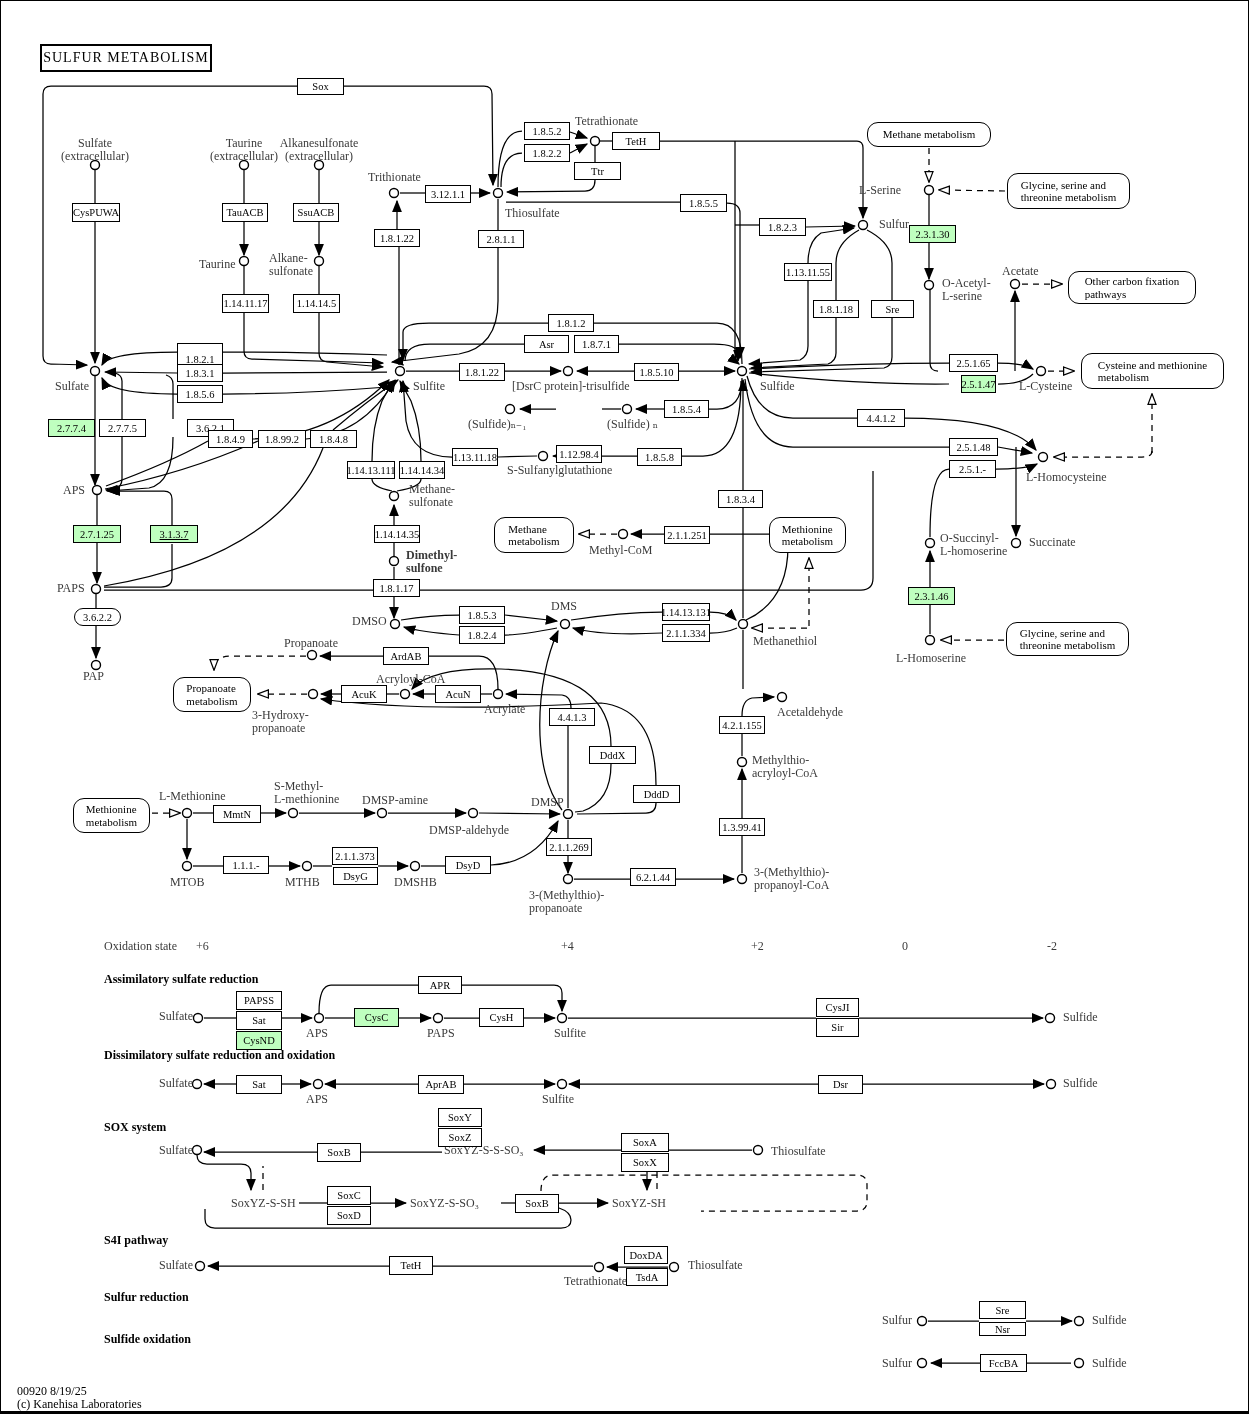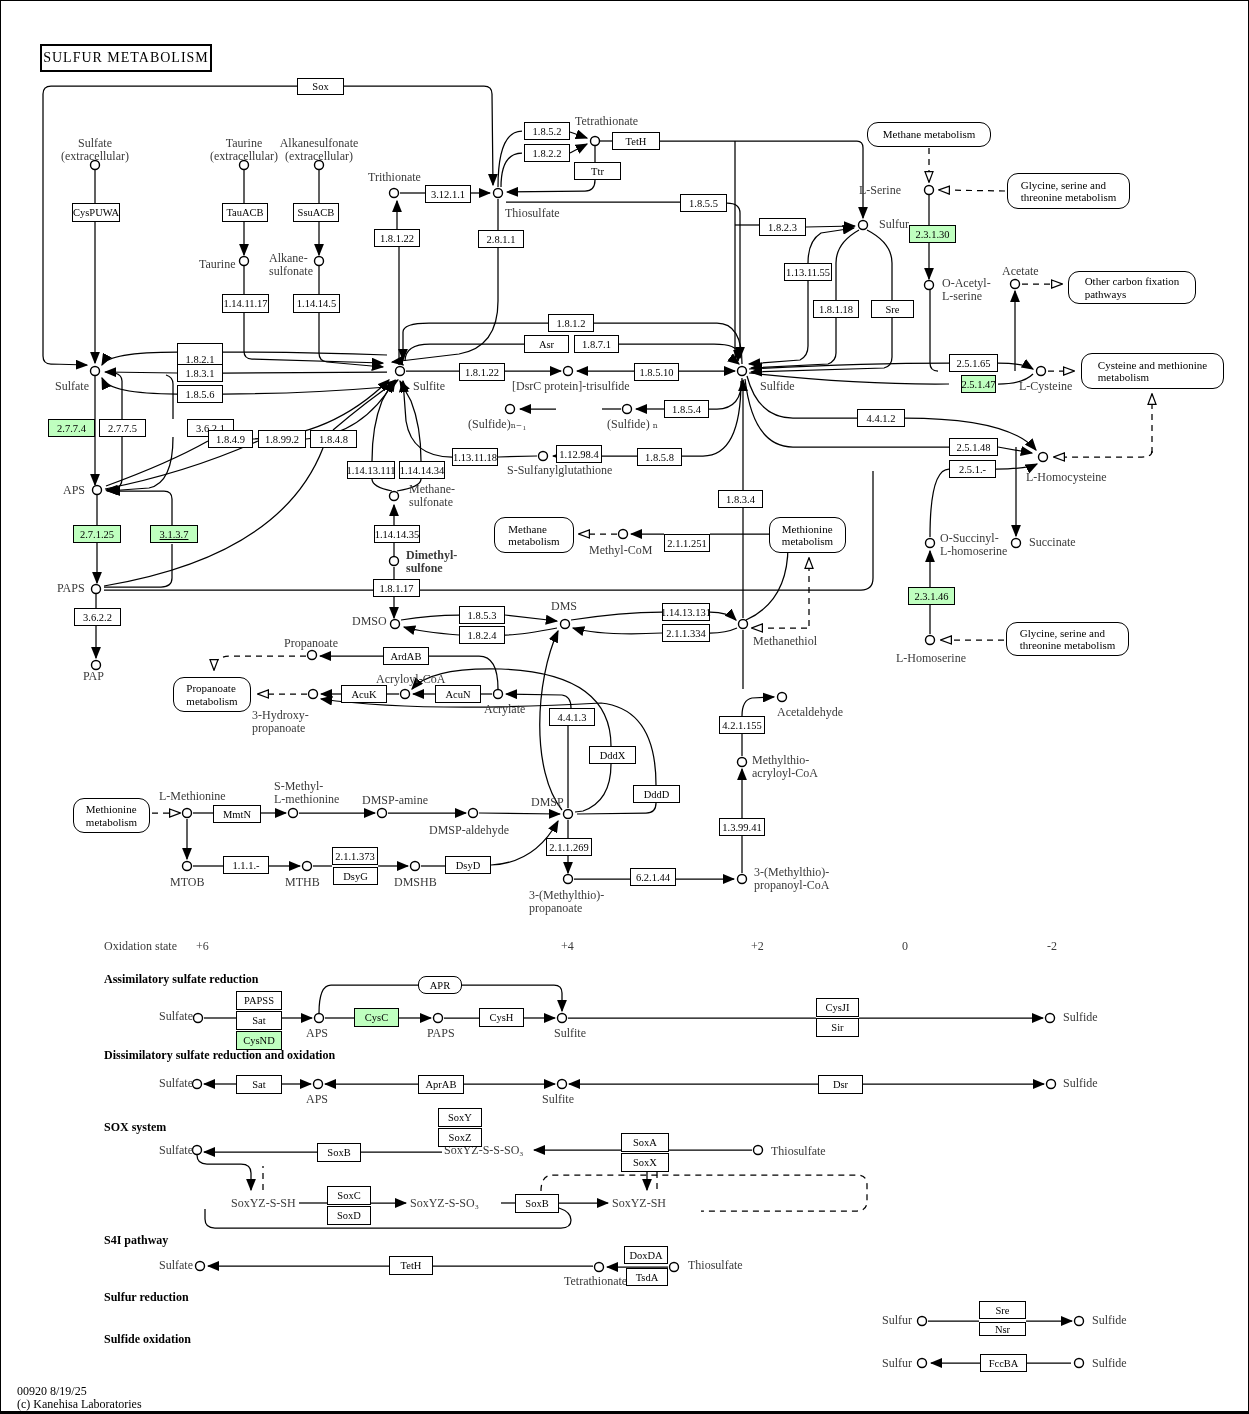--- a/index.html
+++ b/index.html
@@ -328,41 +328,41 @@
     <div class="box" style="left: 176px; top: 363px; width: 46px; height: 18px;">1.8.3.1</div>
     <div class="box" style="left: 176px; top: 384px; width: 46px; height: 18px;">1.8.5.6</div>
     <div class="box green" style="left: 47px; top: 418px; width: 47px; height: 18px;">2.7.7.4</div>
     <div class="box" style="left: 98px; top: 418px; width: 47px; height: 18px;">2.7.7.5</div>
     <div class="box" style="left: 149px; top: 418px; width: 47px; height: 18px; margin-left: 37px;">3.6.2.1</div>
     <div class="box" style="left: 207px; top: 429px; width: 45px; height: 18px;">1.8.4.9</div>
     <div class="box" style="left: 257px; top: 429px; width: 48px; height: 18px;">1.8.99.2</div>
     <div class="box" style="left: 309px; top: 429px; width: 47px; height: 18px;">1.8.4.8</div>
     <div class="box green" style="left: 72px; top: 524px; width: 48px; height: 18px;">2.7.1.25</div>
     <div class="box green" style="left: 149px; top: 524px; width: 48px; height: 18px; text-decoration: underline;">3.1.3.7</div>
-    <div class="box" style="left: 73px; top: 607px; width: 47px; height: 18px;">3.6.2.2</div>
+    <div class="box" style="left: 73px; top: 607px; width: 47px; height: 18px; border-radius: 9px;">3.6.2.2</div>
     <div class="box" style="left: 547px; top: 313px; width: 46px; height: 18px;">1.8.1.2</div>
     <div class="box" style="left: 523px; top: 334px; width: 45px; height: 18px;">Asr</div>
     <div class="box" style="left: 573px; top: 334px; width: 45px; height: 18px;">1.8.7.1</div>
     <div class="box" style="left: 458px; top: 362px; width: 46px; height: 18px;">1.8.1.22</div>
     <div class="box" style="left: 633px; top: 362px; width: 45px; height: 18px;">1.8.5.10</div>
     <div class="box" style="left: 555px; top: 399px; width: 46px; height: 18px; margin-top: 45px;">1.12.98.4</div>
     <div class="box" style="left: 663px; top: 399px; width: 45px; height: 18px;">1.8.5.4</div>
     <div class="box" style="left: 451px; top: 447px; width: 46px; height: 18px;">1.13.11.18</div>
     <div class="box" style="left: 636px; top: 447px; width: 45px; height: 18px;">1.8.5.8</div>
     <div class="box" style="left: 346px; top: 460px; width: 48px; height: 18px;">1.14.13.111</div>
     <div class="box" style="left: 398px; top: 460px; width: 46px; height: 18px;">1.14.14.34</div>
     <div class="box" style="left: 373px; top: 524px; width: 46px; height: 18px;">1.14.14.35</div>
     <div class="box" style="left: 372px; top: 578px; width: 47px; height: 18px;">1.8.1.17</div>
     <div class="box" style="left: 948px; top: 353px; width: 49px; height: 18px;">2.5.1.65</div>
     <div class="box green" style="left: 948px; top: 374px; width: 35px; height: 18px; margin-left: 12px;">2.5.1.47</div>
     <div class="box" style="left: 856px; top: 408px; width: 48px; height: 18px;">4.4.1.2</div>
     <div class="box" style="left: 948px; top: 437px; width: 49px; height: 18px;">2.5.1.48</div>
     <div class="box" style="left: 948px; top: 459px; width: 47px; height: 18px;">2.5.1.-</div>
     <div class="box" style="left: 717px; top: 489px; width: 45px; height: 18px;">1.8.3.4</div>
-    <div class="box" style="left: 663px; top: 525px; width: 46px; height: 18px; margin-top: 8px;">2.1.1.251</div>
+    <div class="box" style="left: 663px; top: 525px; width: 46px; height: 18px;">2.1.1.251</div>
     <div class="box green" style="left: 907px; top: 586px; width: 47px; height: 18px;">2.3.1.46</div>
     <div class="box" style="left: 458px; top: 605px; width: 46px; height: 18px;">1.8.5.3</div>
     <div class="box" style="left: 458px; top: 625px; width: 46px; height: 18px;">1.8.2.4</div>
     <div class="box" style="left: 661px; top: 602px; width: 48px; height: 18px;">1.14.13.131</div>
     <div class="box" style="left: 661px; top: 623px; width: 48px; height: 18px;">2.1.1.334</div>
     <div class="box" style="left: 382px; top: 646px; width: 46px; height: 18px;">ArdAB</div>
     <div class="box" style="left: 340px; top: 684px; width: 46px; height: 18px;">AcuK</div>
     <div class="box" style="left: 434px; top: 684px; width: 46px; height: 18px;">AcuN</div>
     <div class="box" style="left: 548px; top: 707px; width: 46px; height: 18px;">4.4.1.3</div>
     <div class="box" style="left: 588px; top: 745px; width: 47px; height: 18px;">DddX</div>
@@ -374,21 +374,21 @@
     <div class="box" style="left: 331px; top: 846px; width: 46px; height: 18px;">2.1.1.373</div>
     <div class="box" style="left: 332px; top: 866px; width: 45px; height: 18px;">DsyG</div>
     <div class="box" style="left: 444px; top: 855px; width: 46px; height: 18px;">DsyD</div>
     <div class="box" style="left: 545px; top: 837px; width: 46px; height: 18px;">2.1.1.269</div>
     <div class="box" style="left: 629px; top: 867px; width: 46px; height: 18px;">6.2.1.44</div>
     <div class="box" style="left: 235px; top: 990px; width: 46px; height: 19px;">PAPSS</div>
     <div class="box" style="left: 235px; top: 1010px; width: 46px; height: 19px;">Sat</div>
     <div class="box green" style="left: 235px; top: 1030px; width: 46px; height: 19px;">CysND</div>
     <div class="box green" style="left: 353px; top: 1007px; width: 45px; height: 19px;">CysC</div>
     <div class="box" style="left: 478px; top: 1007px; width: 45px; height: 19px;">CysH</div>
-    <div class="box" style="left: 417px; top: 975px; width: 44px; height: 18px; border-radius: 8px;">APR</div>
+    <div class="box" style="left: 417px; top: 975px; width: 44px; height: 18px;">APR</div>
     <div class="box" style="left: 815px; top: 997px; width: 43px; height: 19px;">CysJI</div>
     <div class="box" style="left: 815px; top: 1017px; width: 43px; height: 19px;">Sir</div>
     <div class="box" style="left: 235px; top: 1074px; width: 46px; height: 19px;">Sat</div>
     <div class="box" style="left: 417px; top: 1074px; width: 46px; height: 19px;">AprAB</div>
     <div class="box" style="left: 817px; top: 1074px; width: 45px; height: 19px;">Dsr</div>
     <div class="box" style="left: 437px; top: 1107px; width: 44px; height: 19px;">SoxY</div>
     <div class="box" style="left: 437px; top: 1127px; width: 44px; height: 19px;">SoxZ</div>
     <div class="box" style="left: 316px; top: 1142px; width: 44px; height: 19px;">SoxB</div>
     <div class="box" style="left: 620px; top: 1132px; width: 48px; height: 19px;">SoxA</div>
     <div class="box" style="left: 620px; top: 1152px; width: 48px; height: 19px;">SoxX</div>

